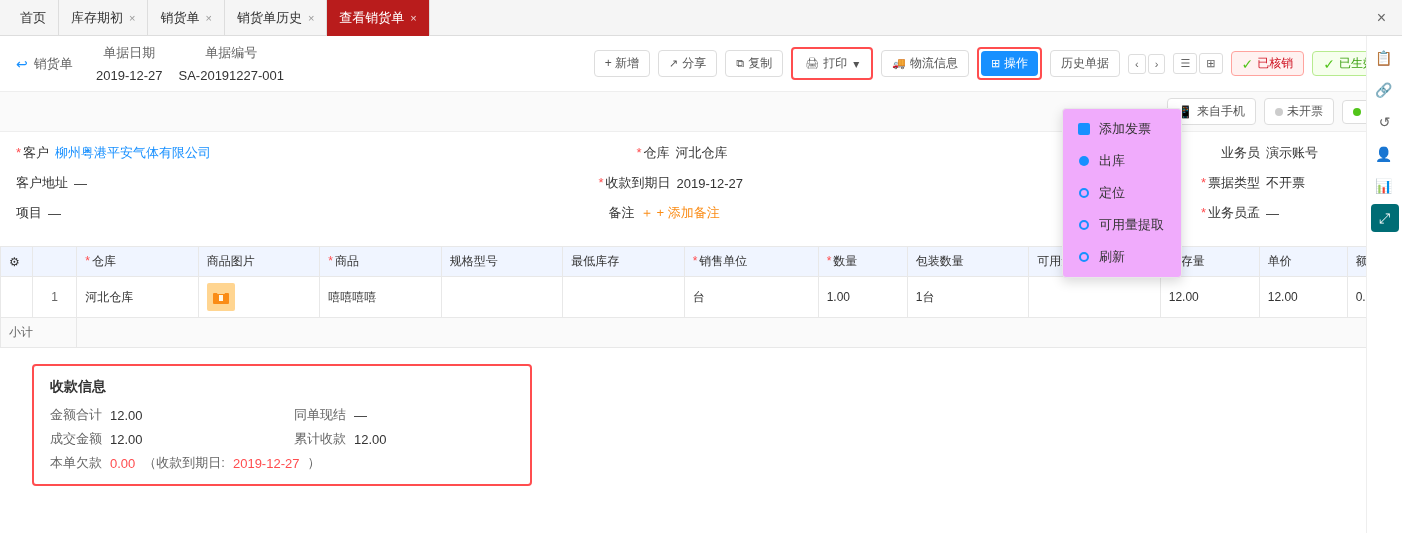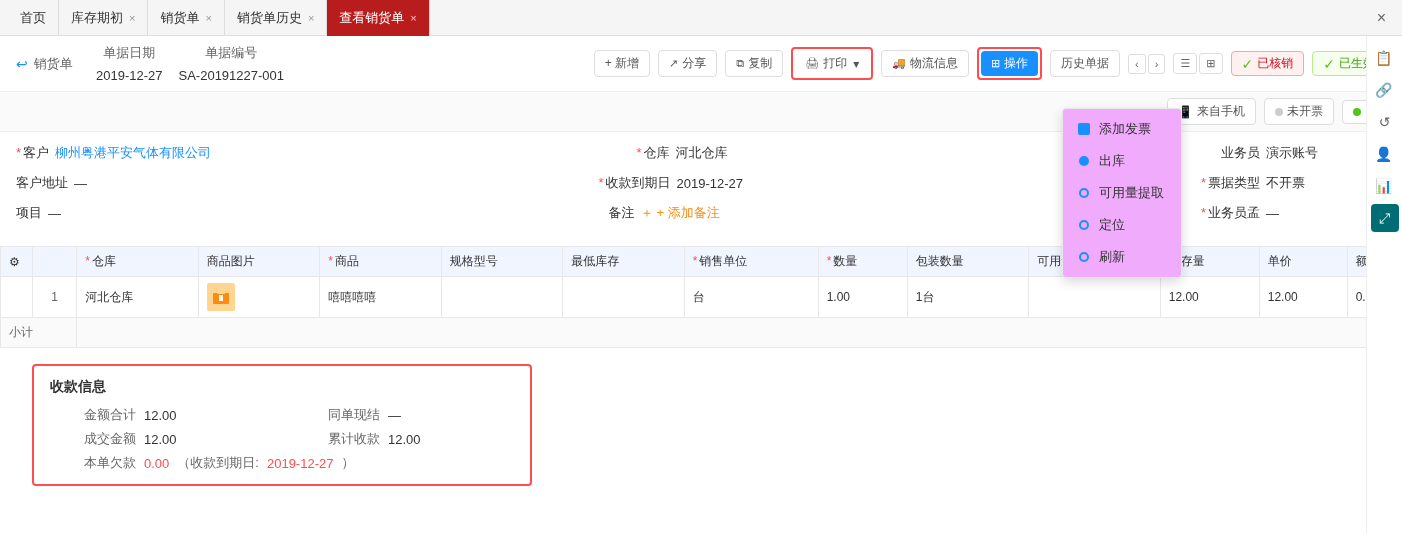--- a/index.html
+++ b/index.html
@@ -88,21 +88,21 @@
     
     .product-img { width: 28px; height: 28px; background: #ffd591; display: flex; align-items: center; justify-content: center; border-radius: 2px; }
 
     
     .payment-box {
       border: 2px solid #ff4d4f; border-radius: 4px; padding: 12px 16px;
       margin: 8px 16px; display: inline-block; min-width: 500px;
     }
     .payment-title { font-weight: bold; font-size: 14px; margin-bottom: 10px; }
     .payment-grid { display: grid; grid-template-columns: 1fr 1fr; gap: 6px 24px; }
-    .payment-row { display: flex; align-items: center; gap: 8px; margin-left: 34px; }
+    .payment-row { display: flex; align-items: center; gap: 8px; }
     .payment-label { color: #666; white-space: nowrap; }
     .payment-value { color: #333; }
     .payment-value-red { color: #ff4d4f; }
     .payment-value-date { color: #ff4d4f; }
 
     
     .dropdown-menu {
       position: absolute; background: #f0abfc; border: 1px solid #e8e8e8;
       border-radius: 4px; box-shadow: 0 4px 12px rgba(0,0,0,0.15);
       z-index: 100; min-width: 120px; padding: 4px 0;
@@ -403,27 +403,27 @@
       <div class="dropdown-item">
         <div class="dropdown-icon">
           <div class="icon-circle" style="background:#1890ff; border:none;"></div>
         </div>
         <span>出库</span>
       </div>
       <div class="dropdown-item">
         <div class="dropdown-icon">
           <div class="icon-circle-outline"></div>
         </div>
-        <span>可用量提取</span>
+        <span>定位</span>
       </div>
       <div class="dropdown-item">
         <div class="dropdown-icon">
           <div class="icon-circle-outline"></div>
         </div>
-        <span>定位</span>
+        <span>可用量提取</span>
       </div>
       <div class="dropdown-item">
         <div class="dropdown-icon">
           <div class="icon-circle-outline"></div>
         </div>
         <span>刷新</span>
       </div>
     </div>
 
     <div class="right-sidebar">

